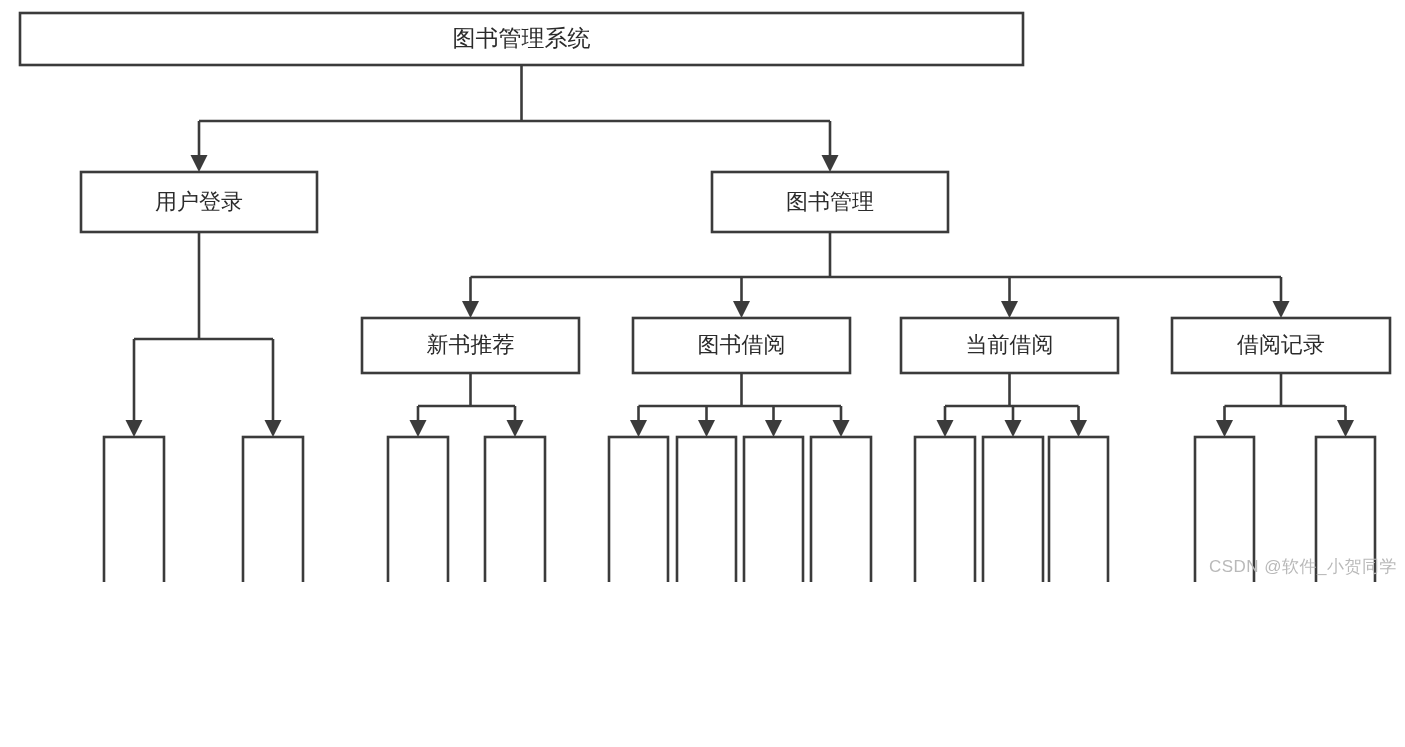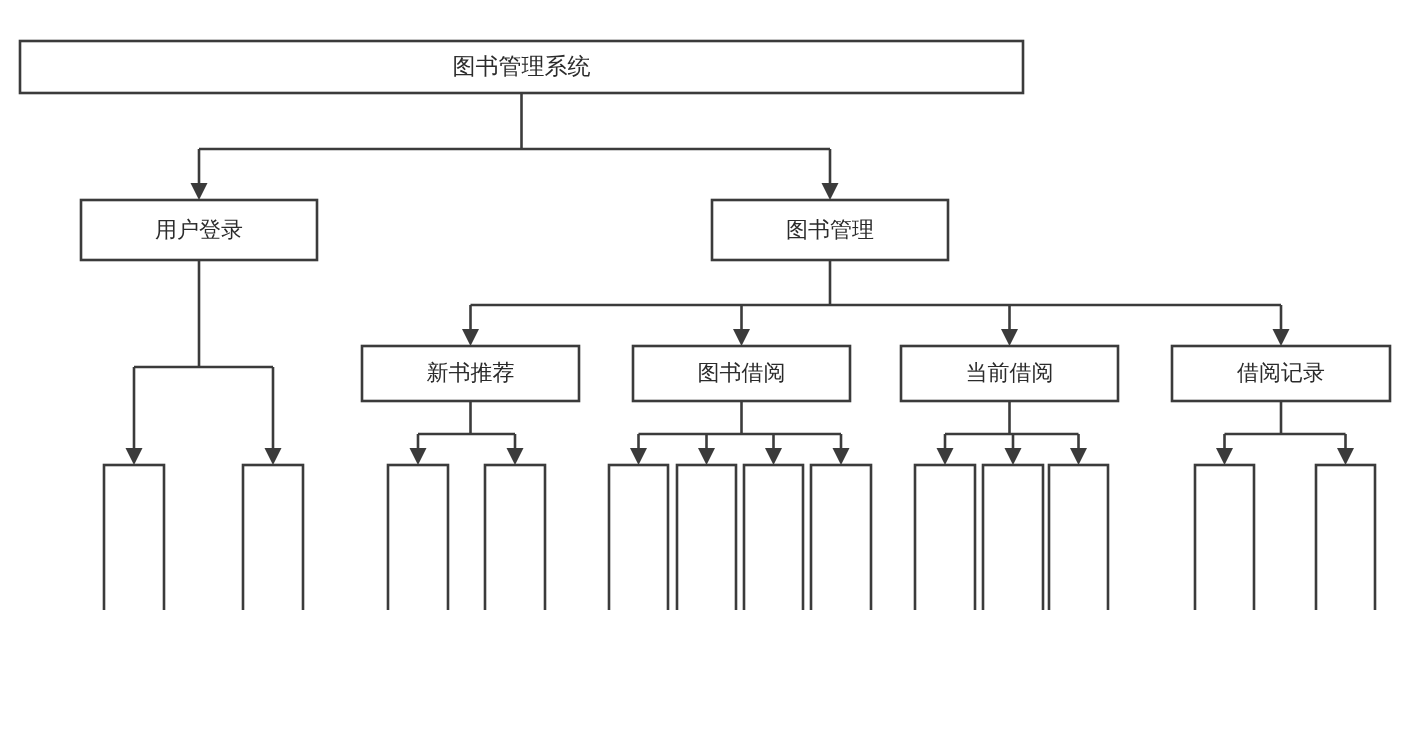--- a/index.html
+++ b/index.html
@@ -10,21 +10,20 @@
   }
   body {
     font-family: "Liberation Sans", "DejaVu Sans", sans-serif;
   }
   #diagram-canvas {
     position: relative;
     width: 1405px;
     height: 582px;
     background: #ffffff;
     overflow: hidden;
-    margin-top: 28px;
   }
   svg.diagram-svg {
     position: absolute;
     top: 0;
     left: 0;
     width: 1405px;
     height: 747px;
     display: block;
   }
   .node-box {
@@ -183,14 +182,15 @@
       <div class="leaf-label" style="left: 695.5px; top: 437px; height: 297px; display: flex; align-items: center; justify-content: center;">新增图书（管理员）</div>
       <div class="leaf-label" style="left: 762.5px; top: 437px; height: 297px; display: flex; align-items: center; justify-content: center;">编辑图书（管理员）</div>
       <div class="leaf-label" style="left: 830px; top: 437px; height: 297px; display: flex; align-items: center; justify-content: center;">借阅图书</div>
       <div class="leaf-label" style="left: 934px; top: 437px; height: 297px; display: flex; align-items: center; justify-content: center;">查询图书</div>
       <div class="leaf-label" style="left: 1002px; top: 437px; height: 297px; display: flex; align-items: center; justify-content: center;">归还图书</div>
       <div class="leaf-label" style="left: 1067.5px; top: 437px; height: 297px; display: flex; align-items: center; justify-content: center;">确认归还（管理员）</div>
       <div class="leaf-label" style="left: 1213.5px; top: 437px; height: 297px; display: flex; align-items: center; justify-content: center;">新增借阅记录</div>
       <div class="leaf-label" style="left: 1334.5px; top: 437px; height: 297px; display: flex; align-items: center; justify-content: center;">查询借阅记录</div>
     </div>
 
+  <div class="watermark">CSDN @软件_小贺同学</div>
 
 </div>
 
 </body></html>

